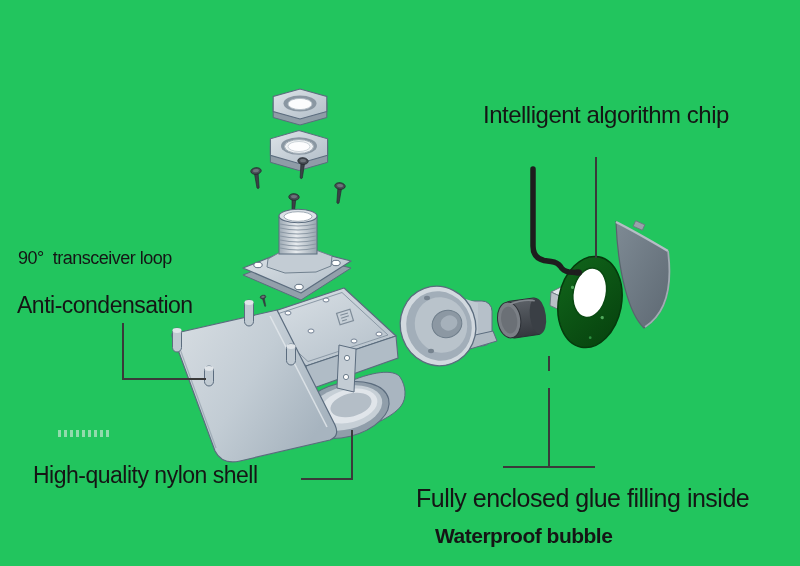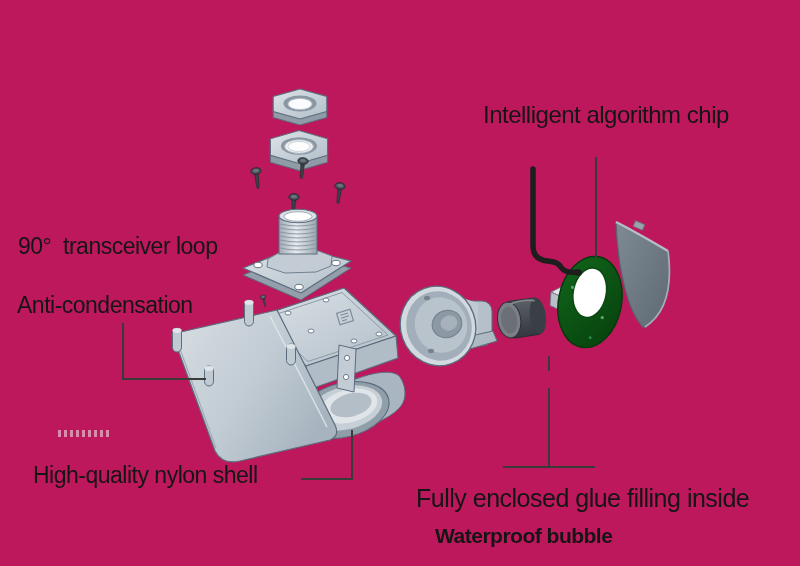--- a/index.html
+++ b/index.html
@@ -1,21 +1,21 @@
 <!DOCTYPE html>
 <html><head>
 <meta charset="utf-8">
 <style>
   html,body{margin:0;padding:0;background:#ffffff;}
-  .stage{position:relative;width:800px;height:566px;background:#be185d;overflow:hidden;
+  .stage{position:relative;width:800px;height:566px;background:#22c55e;overflow:hidden;
          font-family:"Liberation Sans",sans-serif;}
   .stage svg{position:absolute;left:0;top:0;}
   .label{position:absolute;color:#151515;font-weight:400;letter-spacing:-0.5px;white-space:nowrap;}
   .label-chip{left:483px;top:101px;font-size:24px;}
-  .label-transceiver{left:18px;top:233px;font-size:23px;}
+  .label-transceiver{left:18px;top:248px;font-size:18px;}
   .label-anti{left:17px;top:292px;font-size:23px;}
   .label-shell{left:33px;top:462px;font-size:23px;}
   .label-fully{left:416px;top:484px;font-size:25px;}
   .label-waterproof{left:435px;top:524px;font-size:21px;font-weight:bold;}
   .watermark{position:absolute;left:58px;top:430px;width:52px;height:7px;opacity:.55;
              background:repeating-linear-gradient(90deg,#ededed 0 3px,transparent 3px 6px);}
 </style>
 </head>
 <body>
 

